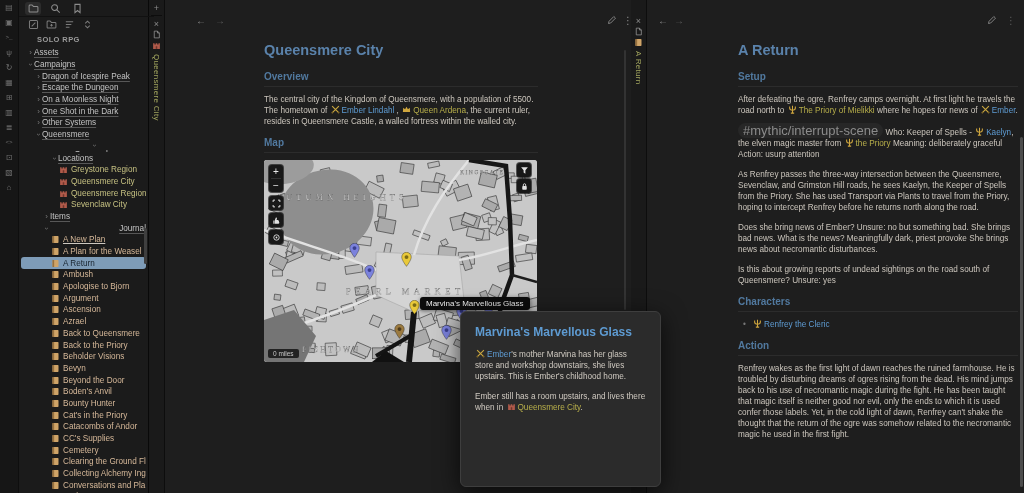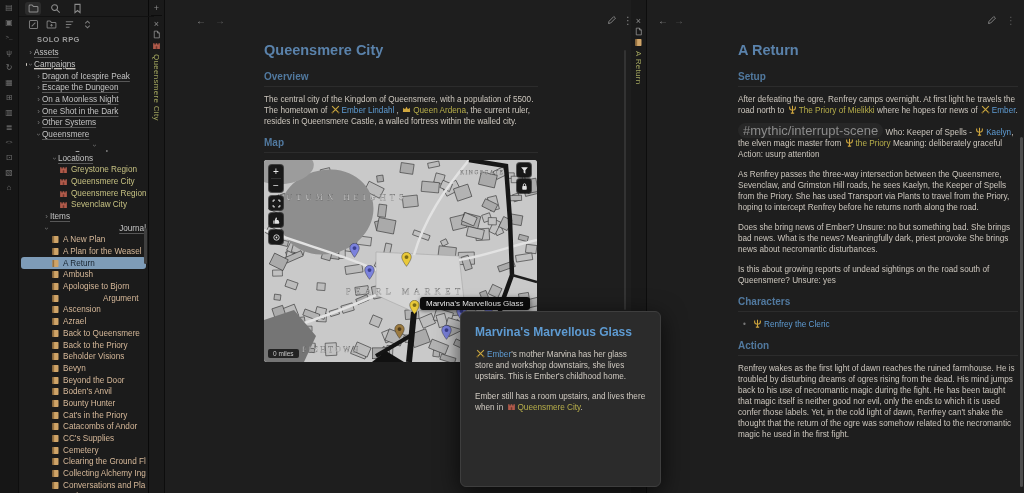--- a/index.html
+++ b/index.html
@@ -145,21 +145,21 @@
             <path d="M3.5 4.8 L6 2.4 L8.5 4.8 M3.5 7.2 L6 9.6 L8.5 7.2"></path>
           </svg>
         </div>
       </div>
     <div class="vault-name">SOLO RPG</div>
     <div class="tree" id="tree">
         <div class="tree-row" style="padding-left: 6px;">
           <span class="chev">›</span>
           <span class="lbl folder">Assets</span>
         </div>
-        <div class="tree-row" style="padding-left: 6px; text-decoration: underline;">
+        <div class="tree-row" style="padding-left: 6px;">
           <span class="chev open">›</span>
           <span class="lbl folder">Campaigns</span>
         </div>
         <div class="tree-row" style="padding-left: 14px;">
           <span class="chev">›</span>
           <span class="lbl folder">Dragon of Icespire Peak</span>
         </div>
         <div class="tree-row" style="padding-left: 14px;">
           <span class="chev">›</span>
           <span class="lbl folder">Escape the Dungeon</span>
@@ -225,21 +225,21 @@
           <span class="lbl loc">Sevenclaw City</span>
         </div>
         <div class="tree-row" style="padding-left: 22px;">
           <span class="chev">›</span>
           <span class="lbl folder">Items</span>
         </div>
         <div class="tree-row" style="padding-left: 22px; justify-content: space-between;">
           <span class="chev open">›</span>
           <span class="lbl folder">Journal</span>
         </div>
-        <div class="tree-row" style="padding-left: 30px;">
+        <div class="tree-row" style="padding-left: 30px; text-decoration: underline;">
           <span class="ticon">
             <svg width="9" height="9" viewBox="0 0 12 12" xmlns="http://www.w3.org/2000/svg">
               <rect x="2" y="1.3" width="8" height="9.4" rx="1" fill="#cfa468"></rect>
               <rect x="2" y="1.3" width="2.2" height="9.4" fill="#96703f"></rect>
             </svg>
           </span>
           <span class="lbl jrn">A New Plan</span>
         </div>
         <div class="tree-row" style="padding-left: 30px; align-items: center;">
           <span class="ticon">
@@ -270,21 +270,21 @@
         </div>
         <div class="tree-row" style="padding-left: 30px;">
           <span class="ticon">
             <svg width="9" height="9" viewBox="0 0 12 12" xmlns="http://www.w3.org/2000/svg">
               <rect x="2" y="1.3" width="8" height="9.4" rx="1" fill="#cfa468"></rect>
               <rect x="2" y="1.3" width="2.2" height="9.4" fill="#96703f"></rect>
             </svg>
           </span>
           <span class="lbl jrn">Apologise to Bjorn</span>
         </div>
-        <div class="tree-row" style="padding-left: 30px; gap: 40px;">
+        <div class="tree-row" style="padding-left: 30px;">
           <span class="ticon">
             <svg width="9" height="9" viewBox="0 0 12 12" xmlns="http://www.w3.org/2000/svg">
               <rect x="2" y="1.3" width="8" height="9.4" rx="1" fill="#cfa468"></rect>
               <rect x="2" y="1.3" width="2.2" height="9.4" fill="#96703f"></rect>
             </svg>
           </span>
           <span class="lbl jrn">Argument</span>
         </div>
         <div class="tree-row" style="padding-left: 30px;">
           <span class="ticon">

